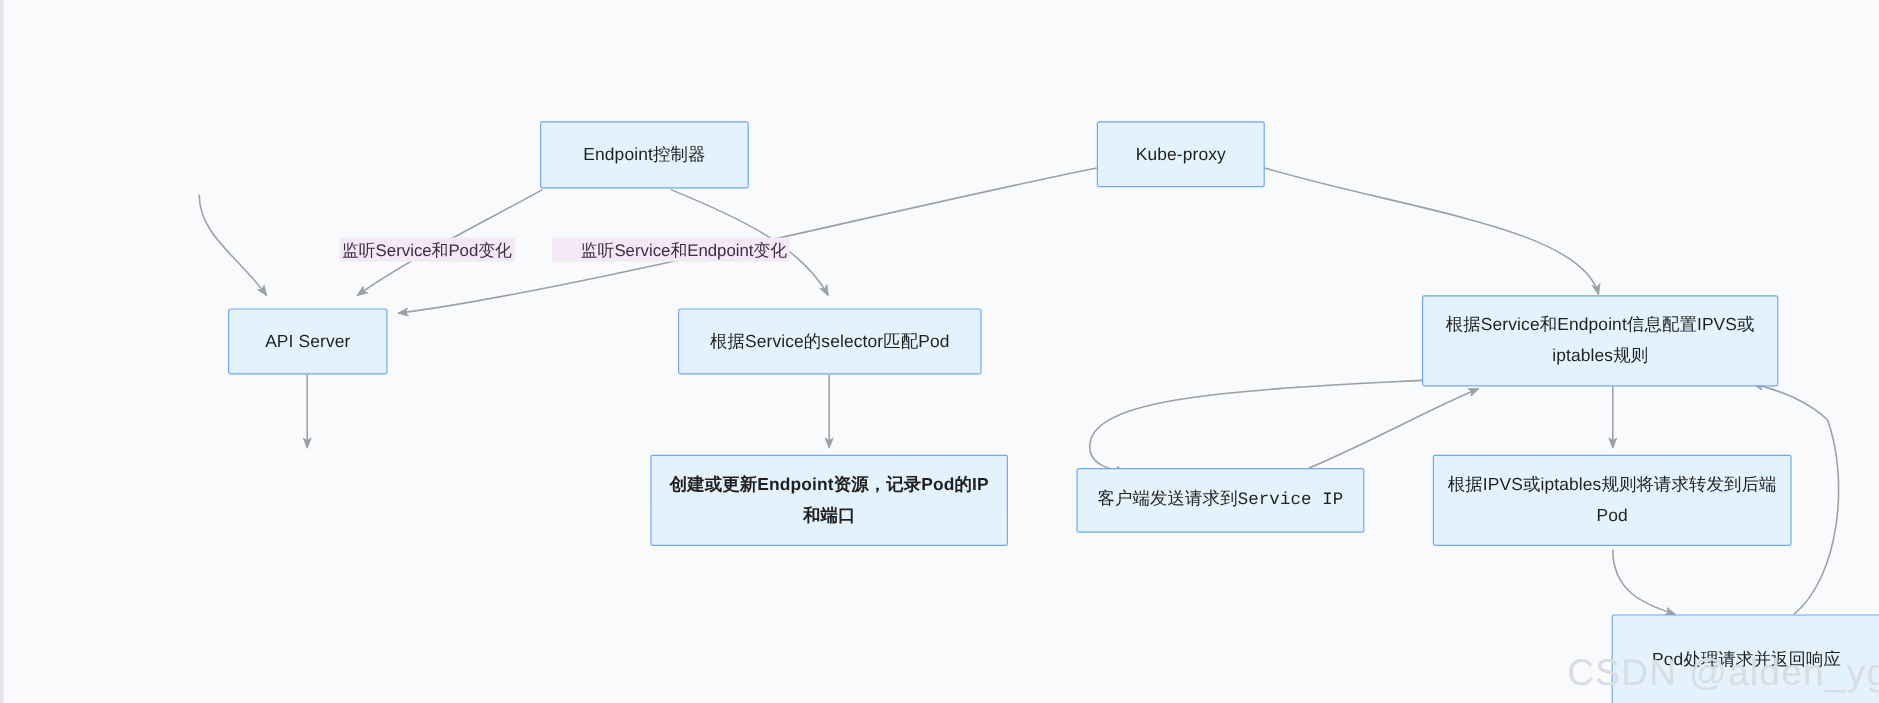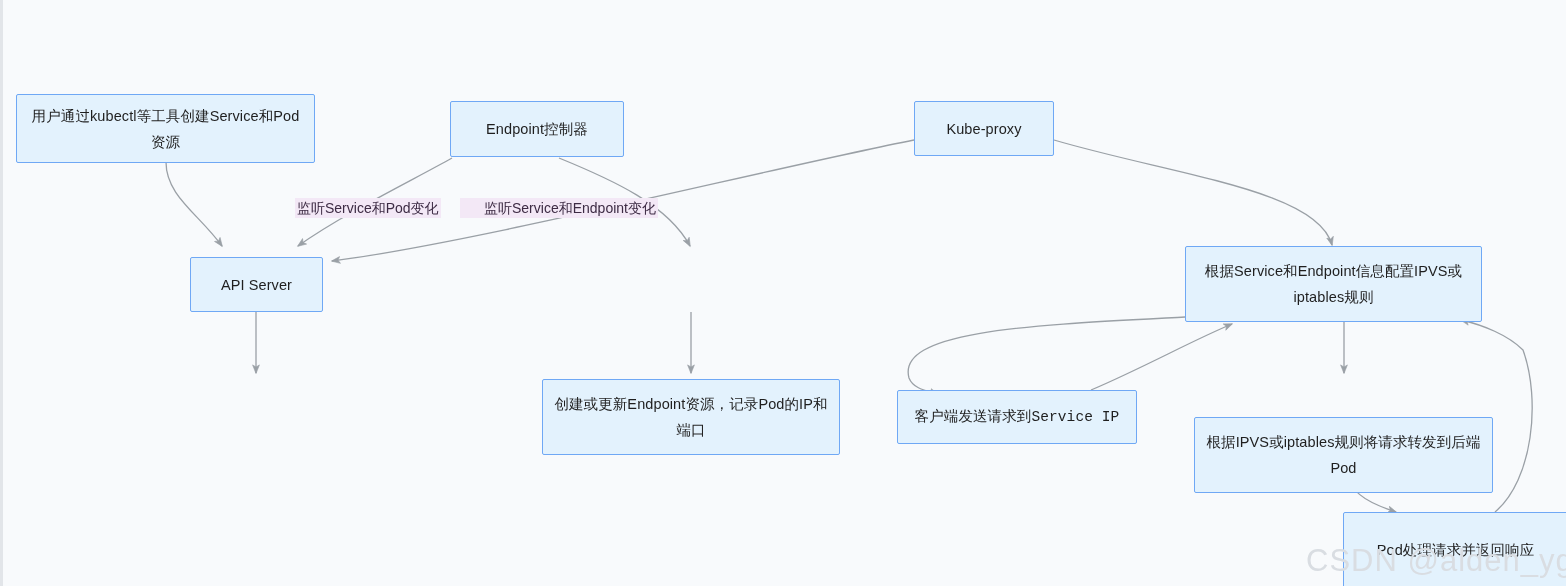--- a/index.html
+++ b/index.html
@@ -101,39 +101,39 @@
 
     <path class="edge-path" d="M1088,390 C1140,368 1190,340 1229,324" marker-end="url(#arrow)"></path>
 
     <path class="edge-path" d="M1341,322 L1341,373" marker-end="url(#arrow)"></path>
 
     <path class="edge-path" d="M1341,458 C1341,492 1365,503 1393,512" marker-end="url(#arrow)"></path>
 
     <path class="edge-path" d="M1492,512 C1530,480 1538,400 1520,350 C1505,335 1480,325 1458,320" marker-end="url(#arrow)"></path>
   </svg>
 
-  <div class="node" style="left:13px; top:94px; width:299px; height:69px;">用户通过kubectl等工具创建Service和Pod资源</div>
 
   <div class="node" style="left:447px; top:101px; width:174px; height:56px;">Endpoint控制器</div>
 
   <div class="node" style="left:911px; top:101px; width:140px; height:55px;">Kube-proxy</div>
 
   <div class="node" style="left:187px; top:257px; width:133px; height:55px;">API Server</div>
 
+  <div class="node" style="left:562px; top:257px; width:253px; height:55px;">根据Service的selector匹配Pod</div>
 
   <div class="node" style="left:1182px; top:246px; width:297px; height:76px;">根据Service和Endpoint信息配置IPVS或iptables规则</div>
 
 
-  <div class="node" style="left:539px; top:379px; width:298px; height:76px;">创建或更新Endpoint资源，记录Pod的IP和端口</div>
+  <div class="node" style="left:539px; top:379px; width:298px; height:76px;font-weight:bold;">创建或更新Endpoint资源，记录Pod的IP和端口</div>
 
   <div class="node" style="left:894px; top:390px; width:240px; height:54px;font-family:Liberation Mono, monospace;">客户端发送请求到Service IP</div>
 
-  <div class="node" style="left:1191px; top:379px; width:299px; height:76px;margin-top:38px;">根据IPVS或iptables规则将请求转发到后端Pod</div>
+  <div class="node" style="left:1191px; top:379px; width:299px; height:76px;">根据IPVS或iptables规则将请求转发到后端Pod</div>
 
   <div class="node" style="left:1340px; top:512px; width:225px; height:76px;">Pod处理请求并返回响应</div>
 
-  <div class="edge-label" style="left:292px; top:198px;">监听Service和Pod变化</div>
+  <div class="edge-label" style="left:280px; top:198px;">监听Service和Pod变化</div>
 
   <div class="edge-label" style="left:457px; top:198px;padding-left:24px;">监听Service和Endpoint变化</div>
 
   <div class="watermark">CSDN @alden_ygq</div>
 
 </div>
 
 </body></html>

